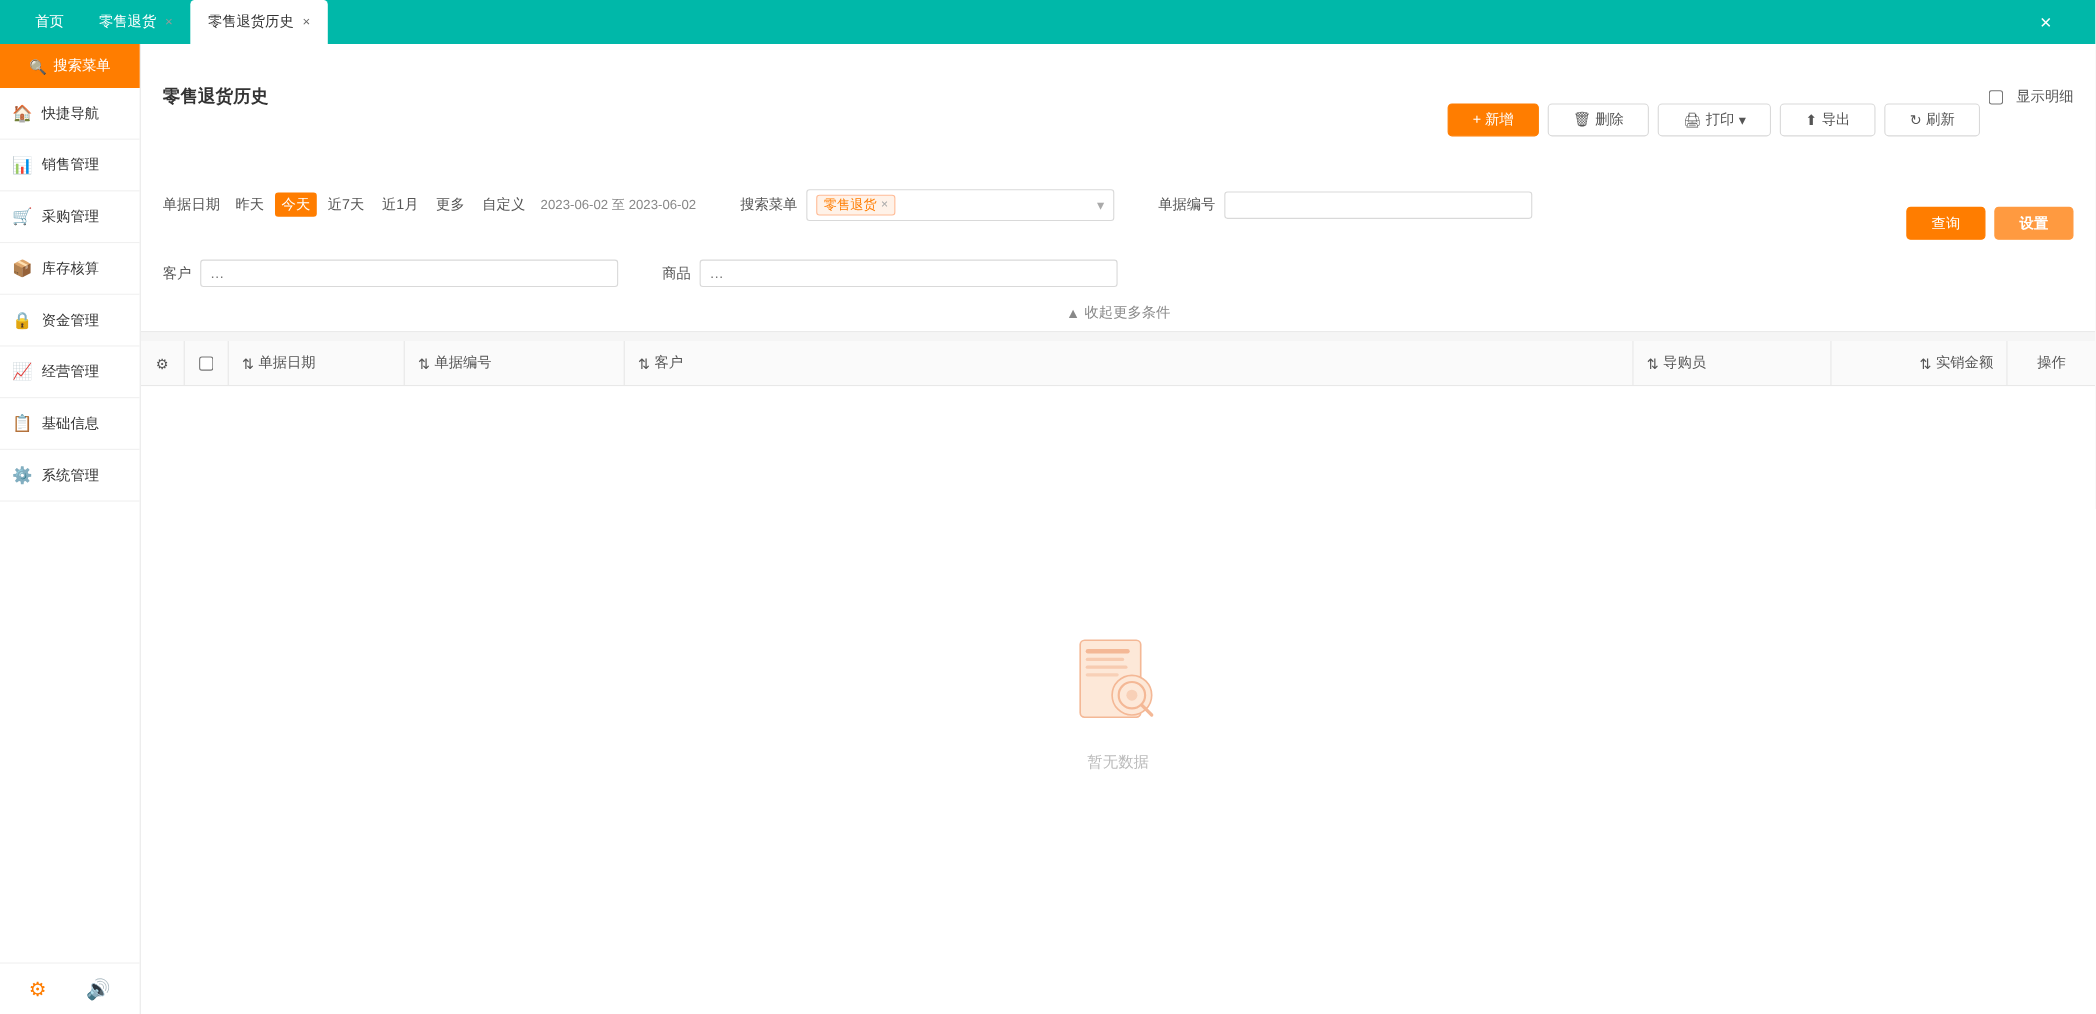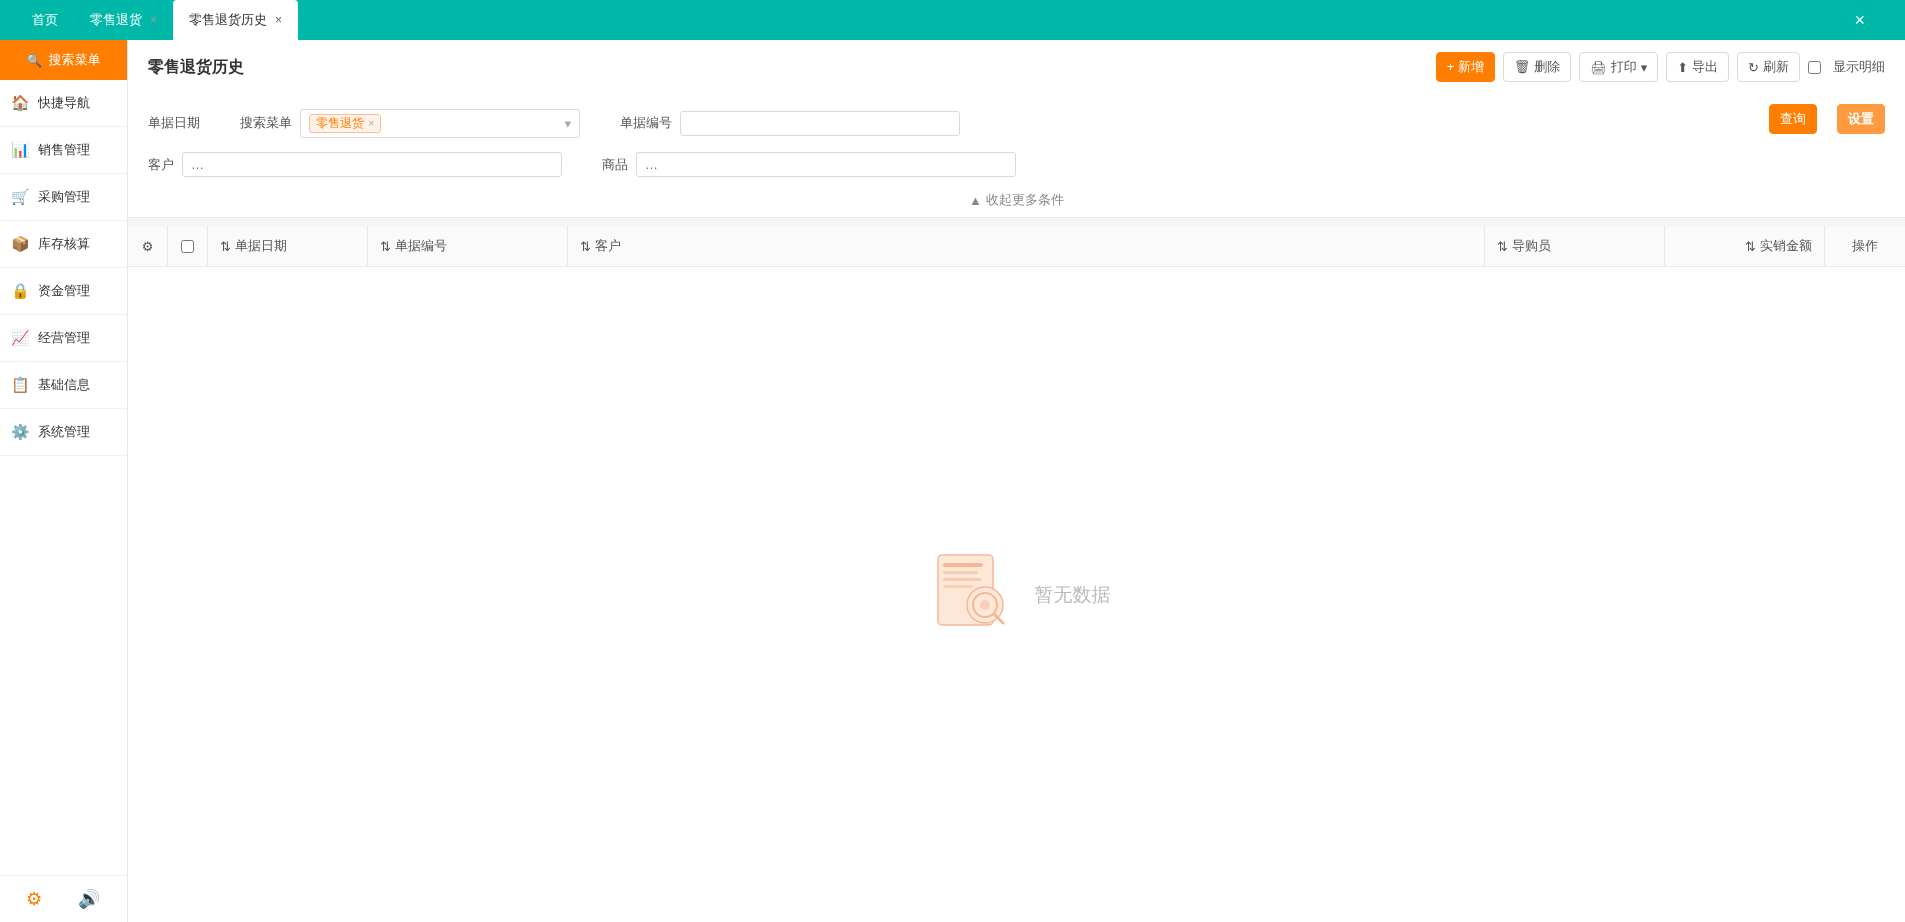--- a/index.html
+++ b/index.html
@@ -146,28 +146,29 @@
     }
     .toolbar {
       display: flex;
       align-items: center;
       gap: 8px;
     }
     .toolbar-btn {
       display: flex;
       align-items: center;
       gap: 4px;
-      padding: 5px 10px;
+      padding: 5px 22px;
       border: 1px solid #d9d9d9;
       border-radius: 4px;
       background: #fff;
       font-size: 13px;
       color: #555;
       cursor: pointer;
       white-space: nowrap;
+      margin-top: 42px;
     }
     .toolbar-btn.primary {
       background: #ff7d00;
       color: #fff;
       border-color: #ff7d00;
     }
     .toolbar-btn.setting {
       background: #ff9a40;
       color: #fff;
       border-color: #ff9a40;
@@ -311,24 +312,25 @@
     .th-cell.bill-no { width: 200px; }
     .th-cell.customer { flex: 1; min-width: 200px; }
     .th-cell.guide { width: 180px; }
     .th-cell.amount { width: 160px; justify-content: flex-end; }
     .th-cell.op { width: 80px; justify-content: center; border-right: none; text-align: center; }
 
     
     .empty-state {
       flex: 1;
       display: flex;
+      flex-direction: column;
       align-items: center;
       justify-content: center;
       color: #bbb;
-      font-size: 19px;
+      font-size: 14px;
       gap: 12px;
     }
     .empty-icon {
       width: 100px;
       height: 100px;
     }
 
     
     .pagination-bar {
       height: 48px;
@@ -468,39 +470,48 @@
           </div>
         </div>
       </div>
 
       <div class="filters">
 
         <div class="filter-row">
 
           <div class="filter-item">
             <span class="filter-label">单据日期</span>
+            <div class="filter-date-options">
+              <span class="date-opt">昨天</span>
+              <span class="date-opt active">今天</span>
+              <span class="date-opt">近7天</span>
+              <span class="date-opt">近1月</span>
+              <span class="date-opt">更多</span>
+              <span class="date-opt">自定义</span>
+              <span class="date-range">2023-06-02 至 2023-06-02</span>
+            </div>
           </div>
 
           <div class="filter-item">
             <span class="filter-label">搜索菜单</span>
             <div class="filter-select" style="min-width:280px;">
               <div class="filter-select-tag">
                 <span>零售退货</span>
                 <span class="remove">×</span>
               </div>
               <span style="color:#aaa; margin-left:auto;">▾</span>
             </div>
           </div>
 
           <div class="filter-item">
             <span class="filter-label">单据编号</span>
             <input class="filter-input" type="text" style="width: 280px;">
           </div>
 
-          <div style="margin-left:auto; display:flex; gap:20px; align-items:center; padding-bottom:8px;">
+          <div style="margin-left:auto; display:flex; gap:8px; align-items:center; padding-bottom:8px;">
             <button class="toolbar-btn primary" style="background:#ff7d00; color:#fff; border-color:#ff7d00;">查询</button>
             <button class="toolbar-btn setting" style="background:#ff9a40; color:#fff; border-color:#ff9a40;">设置</button>
           </div>
         </div>
 
         <div class="filter-row">
 
           <div class="filter-item">
             <span class="filter-label">客户</span>
             <input class="filter-input" type="text" placeholder="…" style="width: 380px;">

